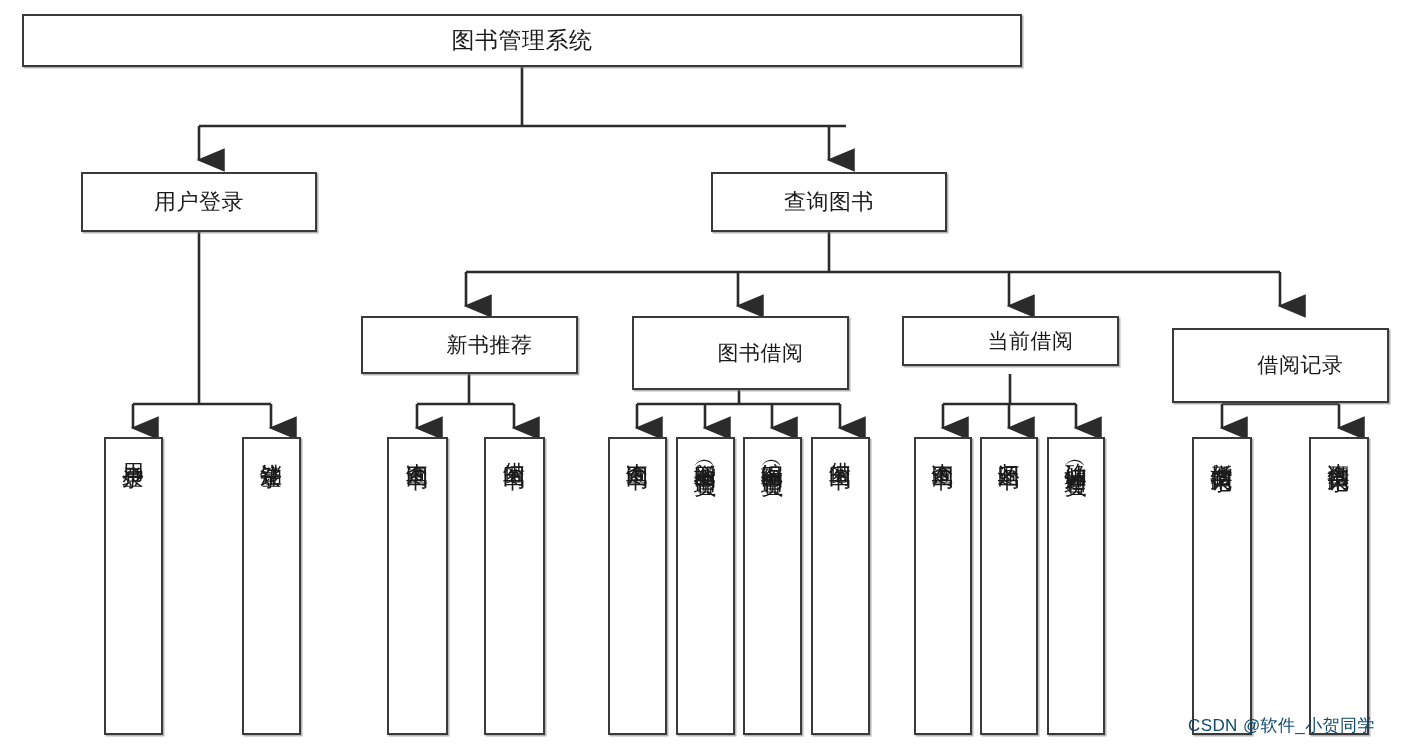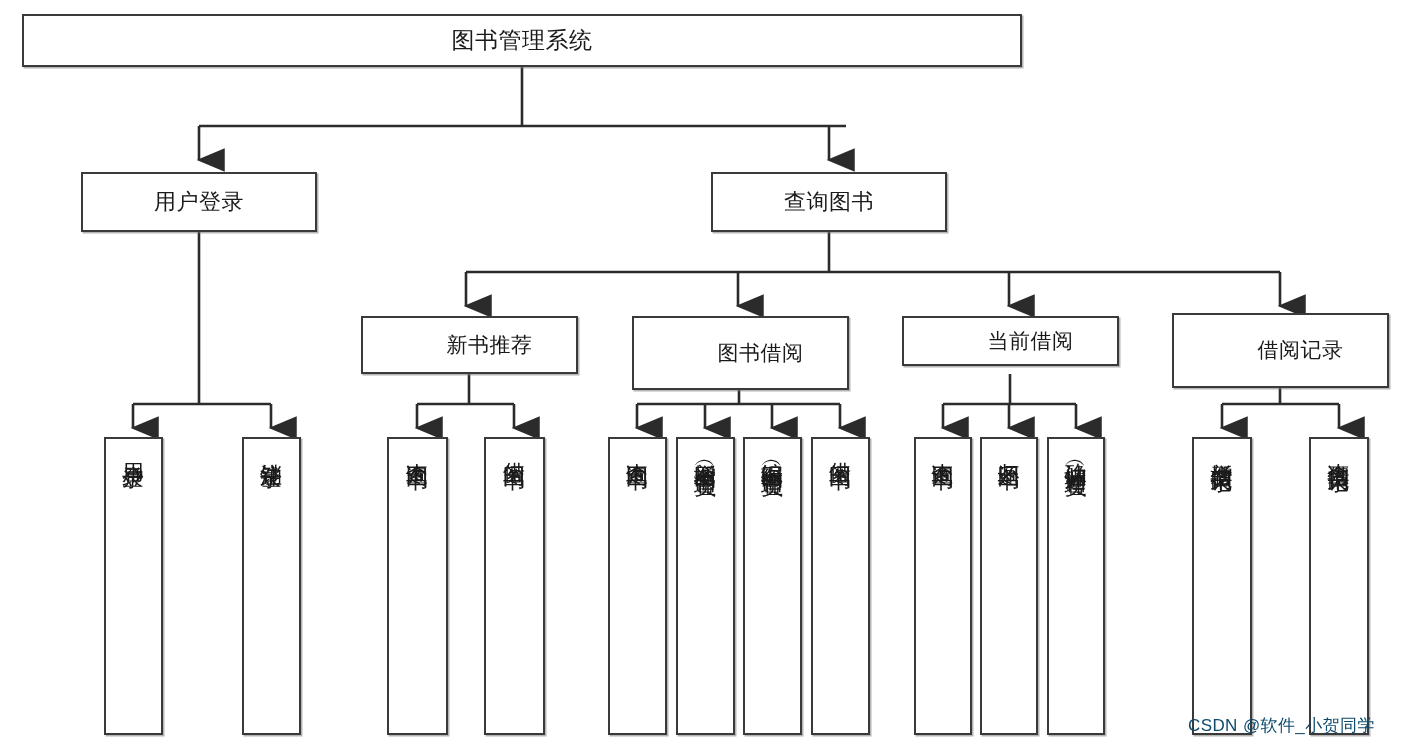--- a/index.html
+++ b/index.html
@@ -138,21 +138,21 @@
 
   <div class="node node-l2" style="left:361px; top:316px; width:217px; height:58px;">
     <span class="lbl">新书推荐</span>
   </div>
   <div class="node node-l2" style="left:632px; top:316px; width:217px; height:74px;">
     <span class="lbl">图书借阅</span>
   </div>
   <div class="node node-l2" style="left:902px; top:316px; width:217px; height:50px;">
     <span class="lbl">当前借阅</span>
   </div>
-  <div class="node node-l2" style="left:1172px; top:313px; width:217px; height:75px;">
+  <div class="node node-l2" style="left:1172px; top:328px; width:217px; height:75px;">
     <span class="lbl">借阅记录</span>
   </div>
 
   <div class="node node-leaf" style="left:104px; top:437px; width:59px; height:298px;">
     <span class="lbl">用户登录</span>
   </div>
   <div class="node node-leaf" style="left:242px; top:437px; width:59px; height:298px;">
     <span class="lbl">注销登录</span>
   </div>
 

